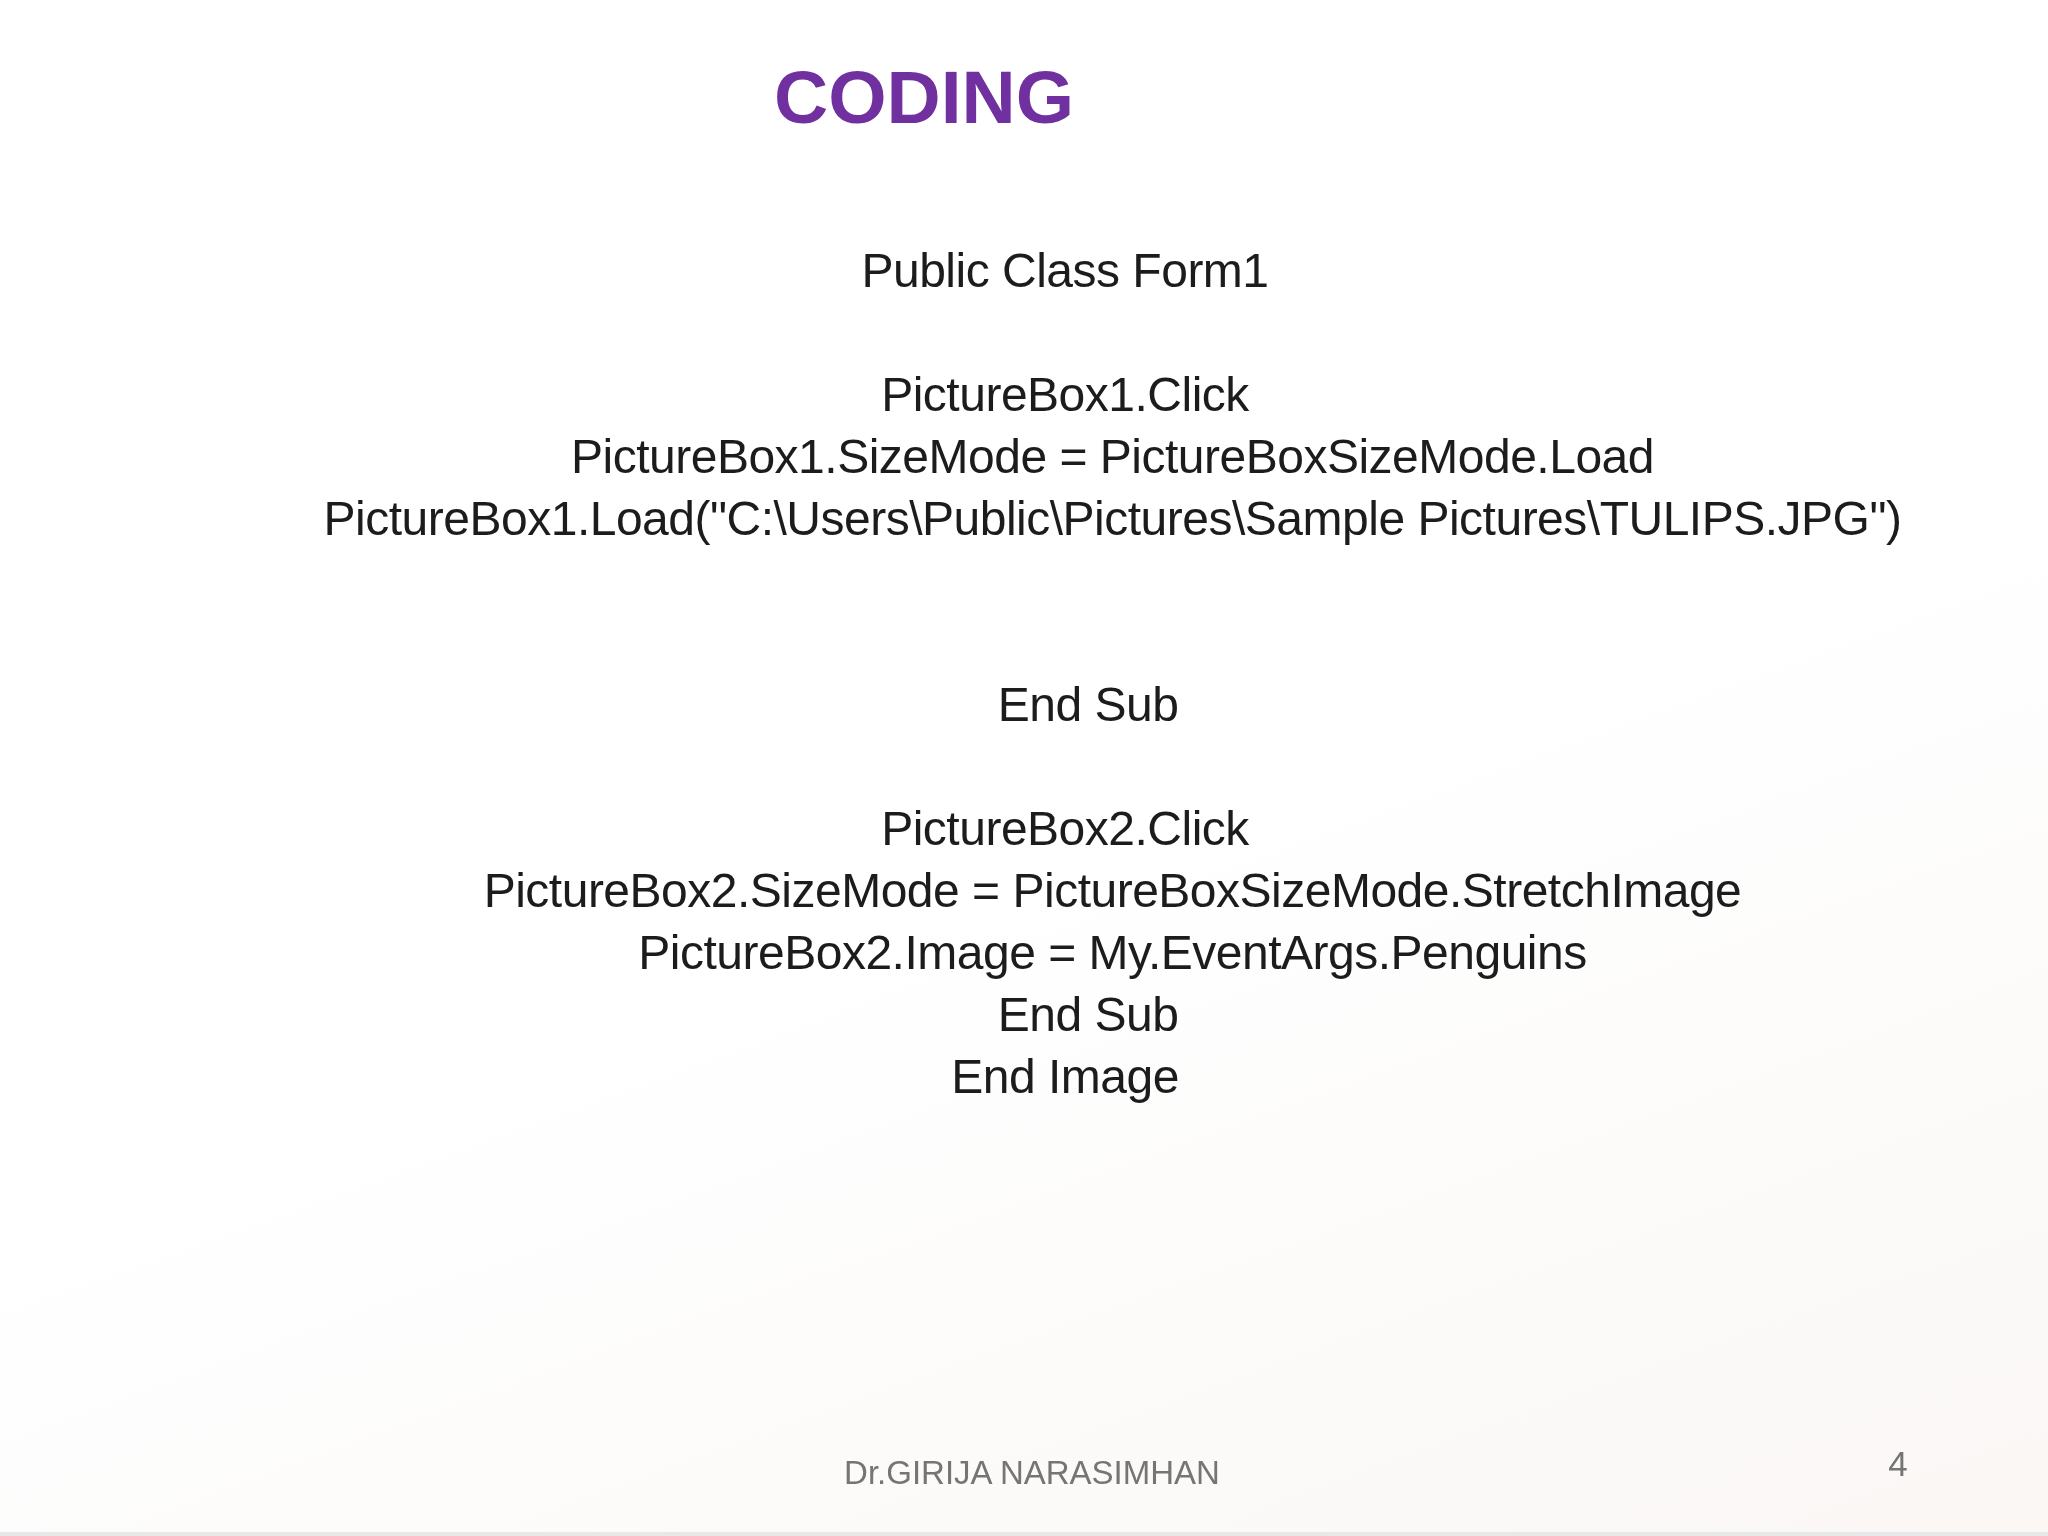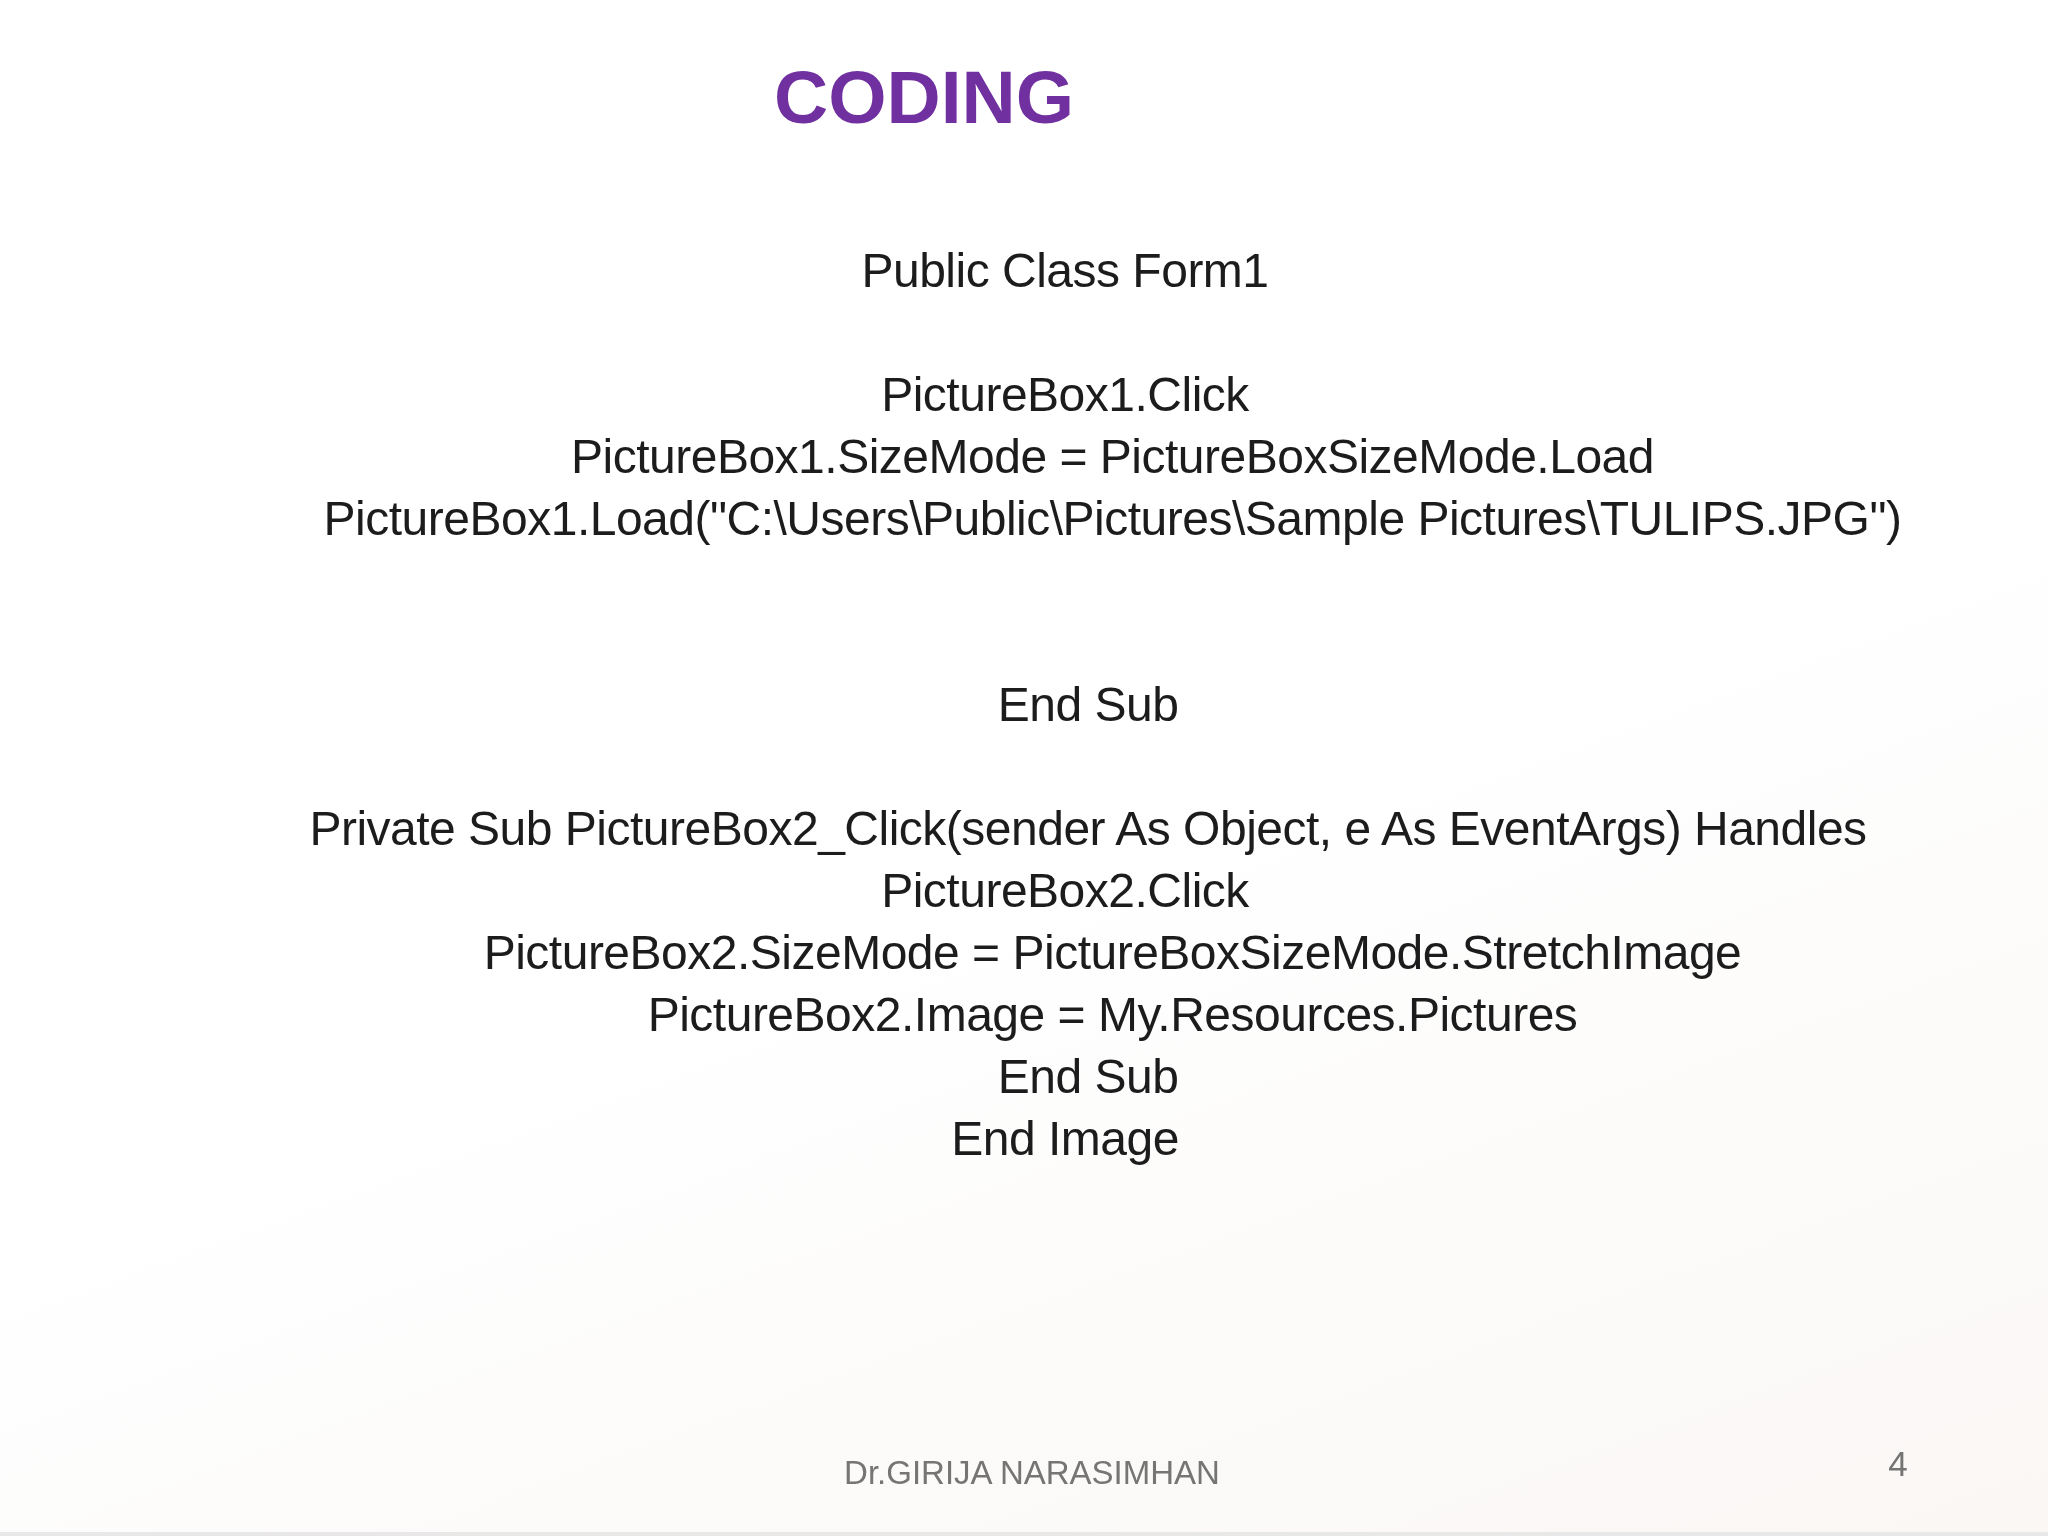--- a/index.html
+++ b/index.html
@@ -78,24 +78,23 @@
   <div class="code-block" style="color: rgb(28, 28, 28); text-align: center;">
       <div class="code-line indent-0">Public Class Form1</div>
       <div class="code-line indent-0"></div>
       <div class="code-line indent-0">PictureBox1.Click</div>
       <div class="code-line indent-2">PictureBox1.SizeMode = PictureBoxSizeMode.Load</div>
       <div class="code-line indent-2">PictureBox1.Load("C:\Users\Public\Pictures\Sample Pictures\TULIPS.JPG")</div>
       <div class="code-line indent-0"></div>
       <div class="code-line indent-0"></div>
       <div class="code-line indent-1">End Sub</div>
       <div class="code-line indent-0"></div>
-      <div class="code-line indent-1">Private Sub PictureBox2_Click(sender As Object, e As EventArgs) Handles</div>
       <div class="code-line indent-0">PictureBox2.Click</div>
       <div class="code-line indent-2">PictureBox2.SizeMode = PictureBoxSizeMode.StretchImage</div>
-      <div class="code-line indent-2">PictureBox2.Image = My.Resources.Pictures</div>
+      <div class="code-line indent-2">PictureBox2.Image = My.EventArgs.Penguins</div>
       <div class="code-line indent-1">End Sub</div>
       <div class="code-line indent-0">End Image</div>
     </div>
 
   <p class="footer-author" style="color: rgb(117, 117, 117);">Dr.GIRIJA NARASIMHAN</p>
 
   <p class="page-number" style="color: rgb(117, 117, 117);">4</p>
 
 </div>
 

